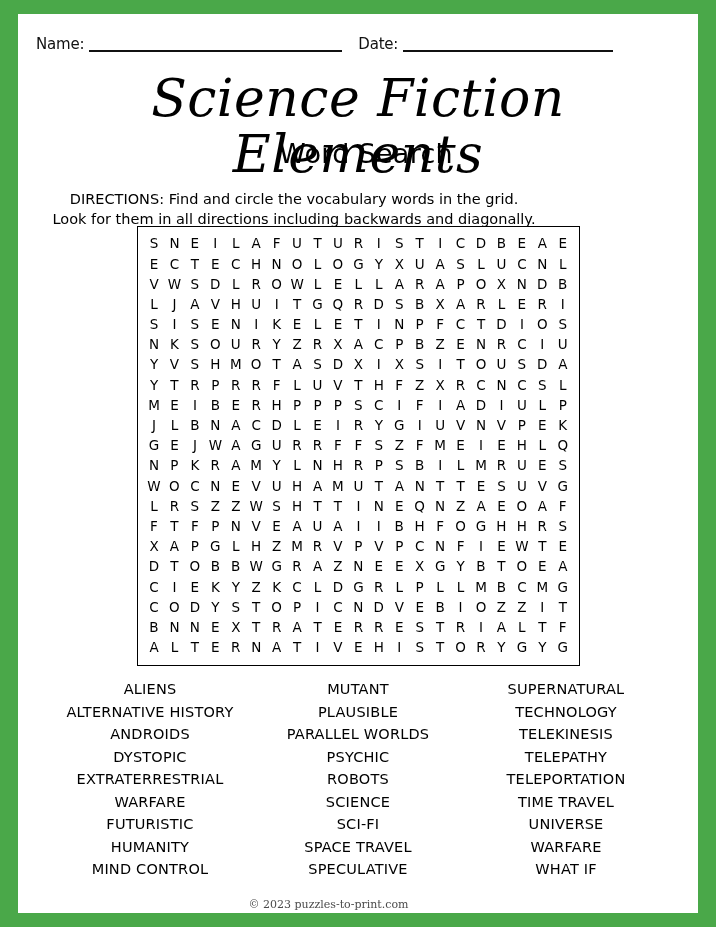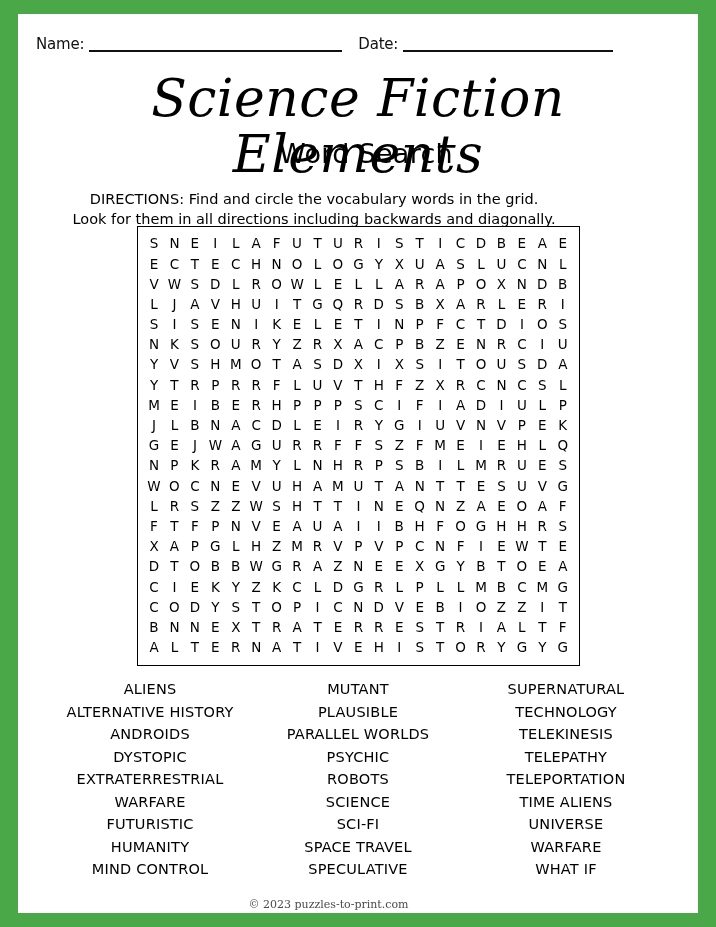--- a/index.html
+++ b/index.html
@@ -83,21 +83,20 @@
   .directions {
     position: absolute;
     left: 0;
     top: 176px;
     width: 552px;
     text-align: center;
     font-family: "DejaVu Sans", sans-serif;
     font-size: 14.5px;
     color: #000;
     line-height: 1.35;
-    padding-left: 20px;
   }
   .directions div { white-space: nowrap; }
 
   
   #grid-wrap {
     position: absolute;
     left: 119px;
     top: 212px;
     width: 443px;
     border: 1.5px solid #000;
@@ -120,21 +119,21 @@
     line-height: 1;
   }
 
   
   #wordlist {
     position: absolute;
     left: 0;
     top: 664px;
     width: 680px;
     display: flex;
-    justify-content: center;
+    justify-content: space-between;
     box-sizing: border-box;
     padding: 0 28px;
   }
   .wl-col {
     width: 33.33%;
     text-align: center;
   }
   .wl-item {
     font-family: "DejaVu Sans", sans-serif;
     font-size: 14.5px;
@@ -685,21 +684,21 @@
         <div class="wl-item">SCI-FI</div>
         <div class="wl-item">SPACE TRAVEL</div>
         <div class="wl-item">SPECULATIVE</div>
       </div>
       <div class="wl-col">
         <div class="wl-item">SUPERNATURAL</div>
         <div class="wl-item">TECHNOLOGY</div>
         <div class="wl-item">TELEKINESIS</div>
         <div class="wl-item">TELEPATHY</div>
         <div class="wl-item">TELEPORTATION</div>
-        <div class="wl-item">TIME ALIENS</div>
+        <div class="wl-item">TIME TRAVEL</div>
         <div class="wl-item">UNIVERSE</div>
         <div class="wl-item">WARFARE</div>
         <div class="wl-item">WHAT IF</div>
       </div>
     </div>
 
   <div id="footer">© 2023 puzzles-to-print.com</div>
 
 </div>
 

